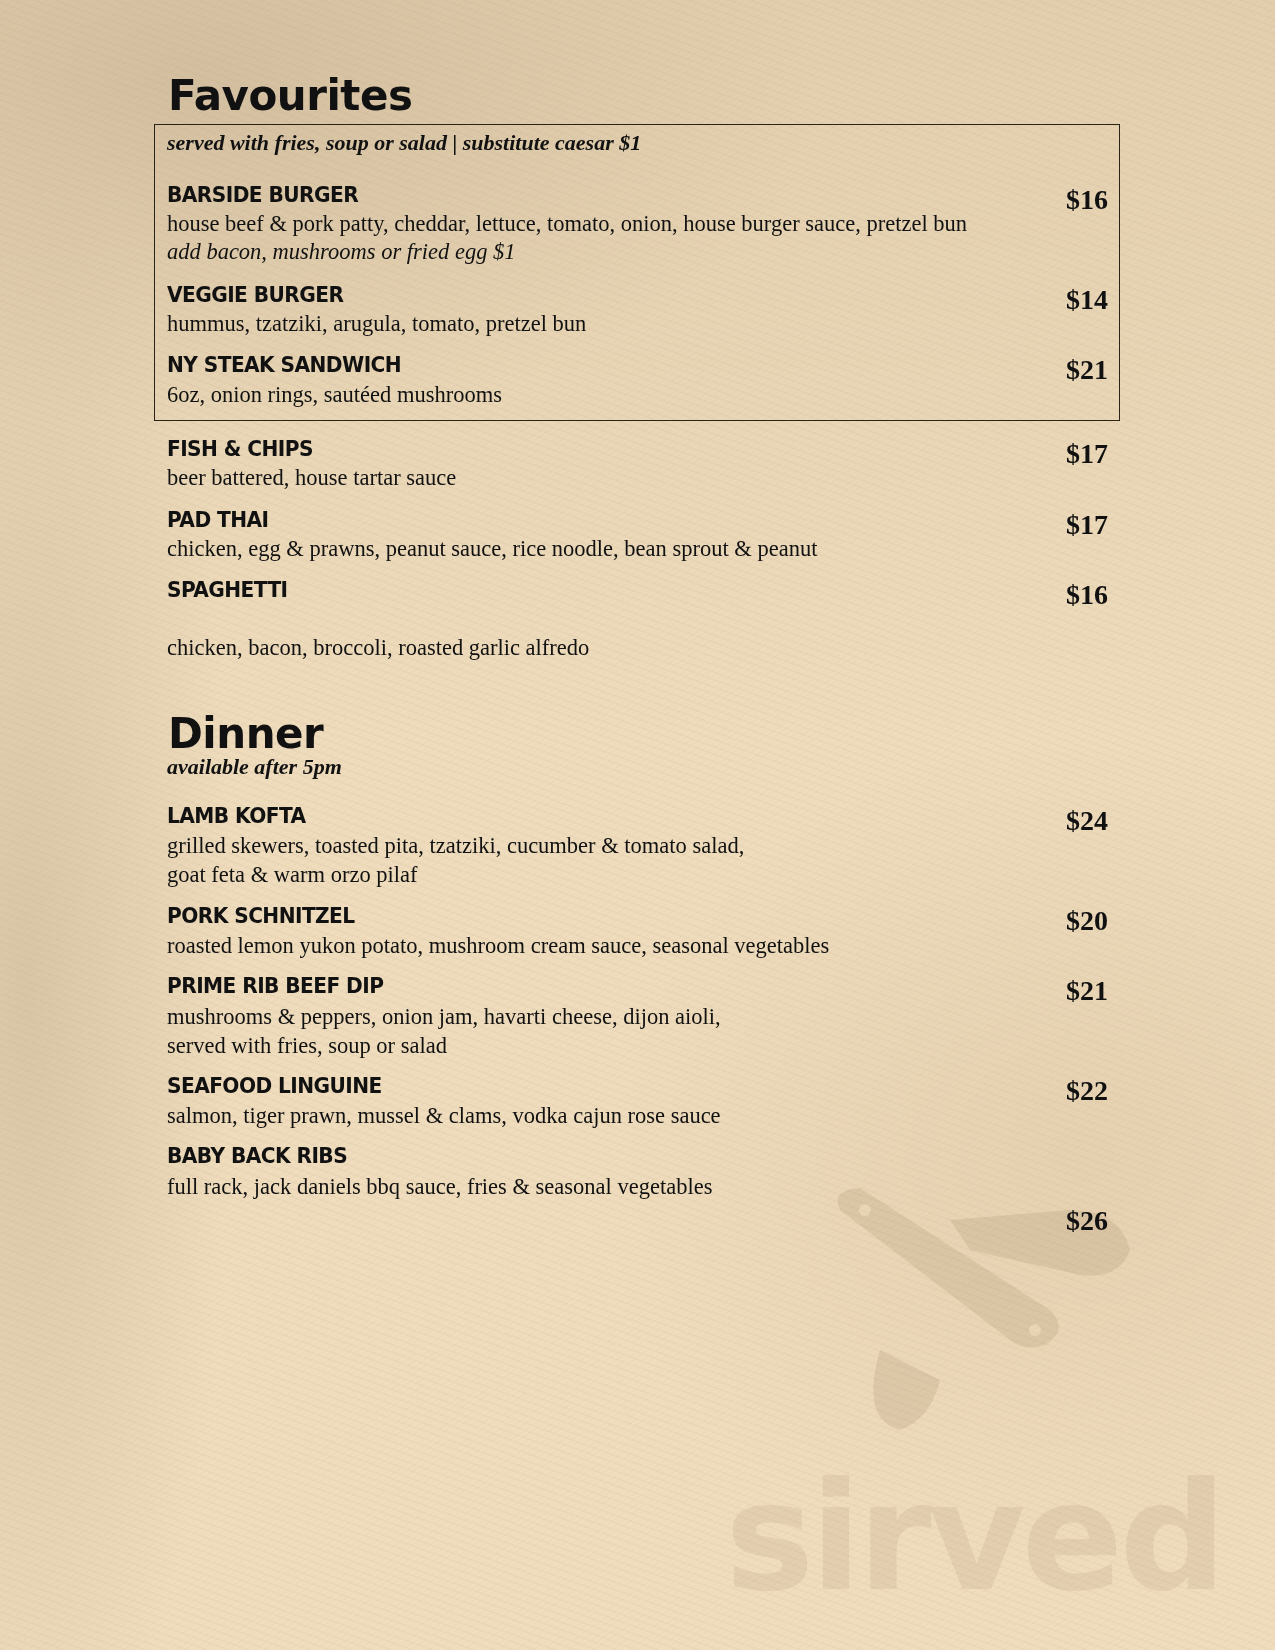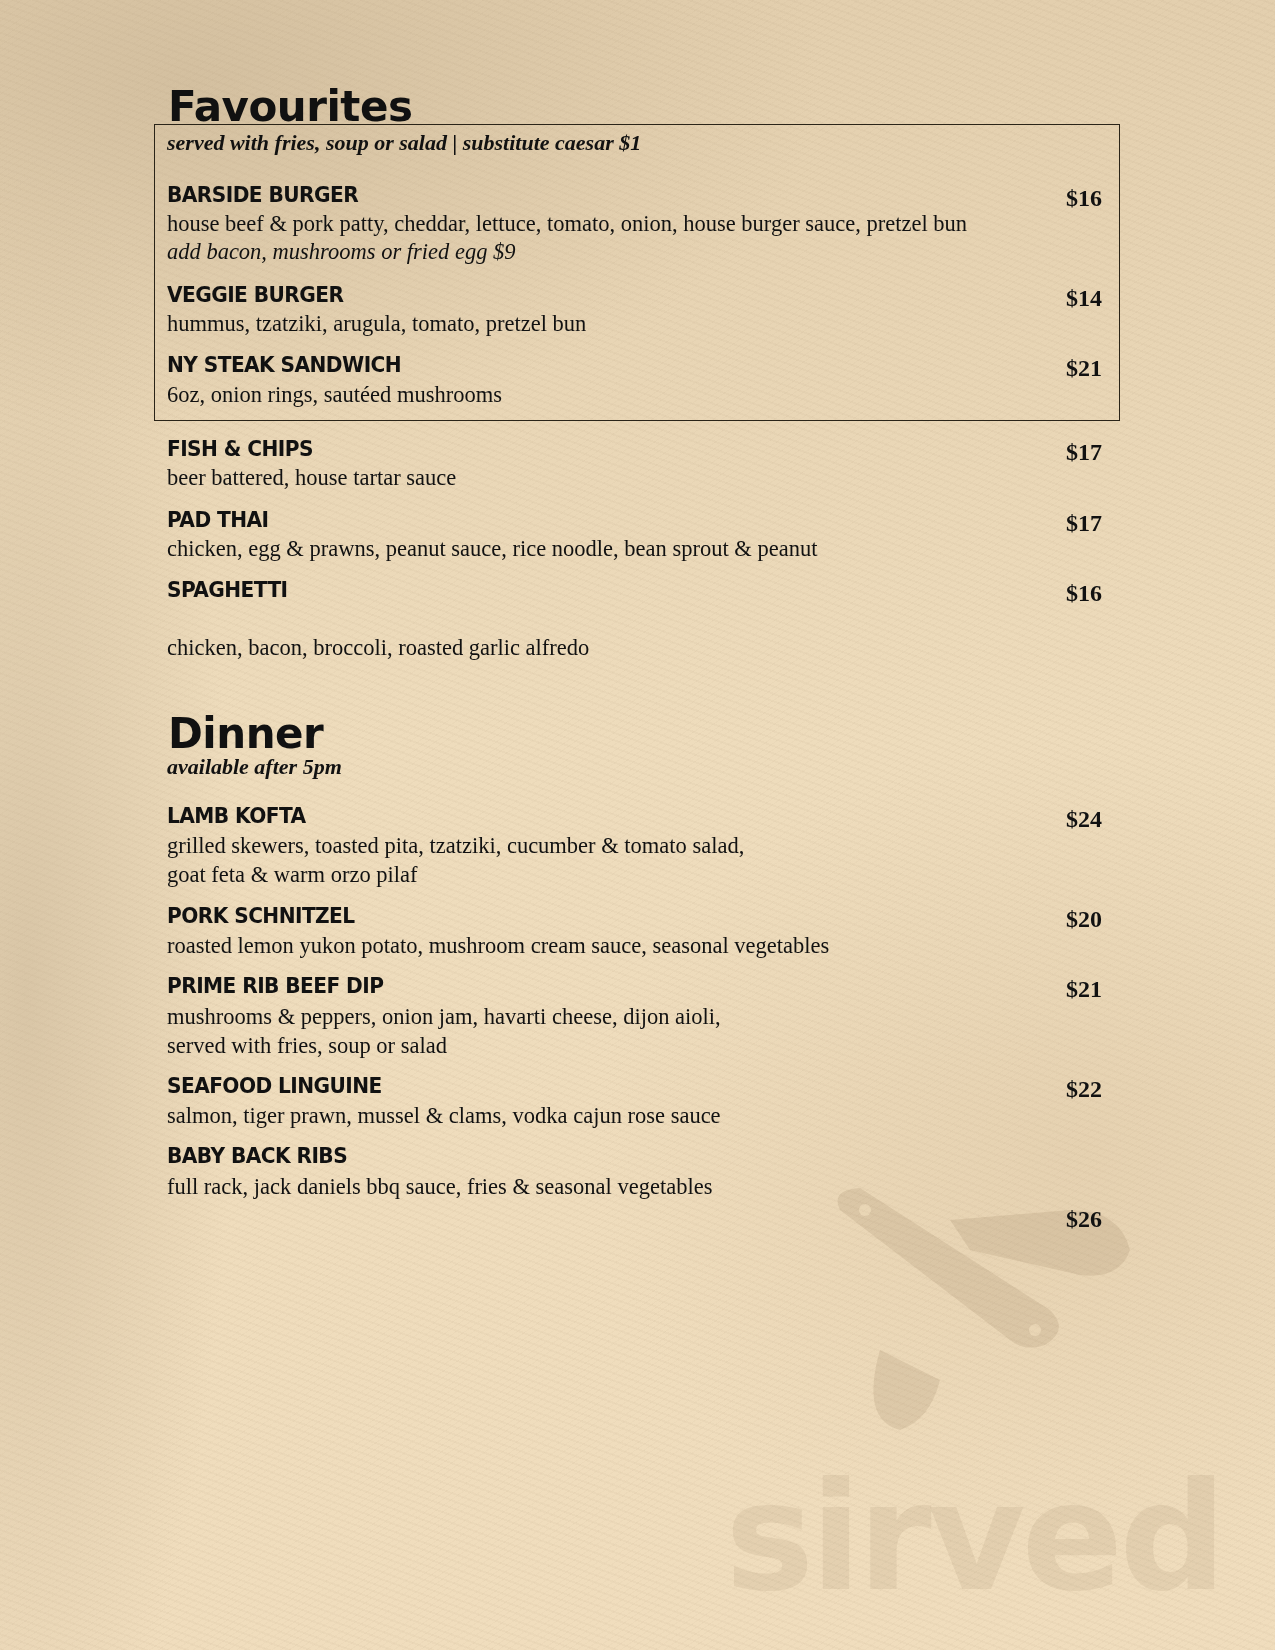--- a/index.html
+++ b/index.html
@@ -52,50 +52,50 @@
     white-space: nowrap; transform: scaleX(0.96); transform-origin: left;
   }
   .item-desc {
     position: absolute; left: 167px;
     font-size: 22.5px; line-height: 1; white-space: nowrap;
   }
   .item-desc.italic { font-style: italic; }
   .price {
     position: absolute; left: 1066px;
     font-family: "Liberation Serif", serif; font-weight: bold;
-    font-size: 24px; line-height: 1; white-space: nowrap;
+    font-size: 28px; line-height: 1; white-space: nowrap;
   }
 </style>
 </head>
 <body>
 
 <div class="bg-texture"></div>
 
 <svg class="watermark-fork" viewBox="0 0 320 260">
   <g fill="#7a6040">
     <path d="M20 30 Q10 10 40 8 L230 130 Q250 150 225 165 Q205 172 190 160 Z"></path>
     <circle cx="45" cy="30" r="6" fill="#e9d6b4"></circle>
     <circle cx="215" cy="150" r="6" fill="#e9d6b4"></circle>
     <path d="M130 40 L250 30 Q300 30 310 70 Q300 100 260 95 L150 70 Z"></path>
     <path d="M60 170 Q40 240 80 250 Q110 240 120 200 Z"></path>
   </g>
 </svg>
 <div class="watermark-word">sirved</div>
 
-<div class="section-title" style="top:86px;">Favourites</div>
+<div class="section-title" style="top:75px;">Favourites</div>
 
 <div class="box"></div>
 
 <div class="subtitle" style="top:132px;left:167px;">served with fries, soup or salad | substitute caesar  $1</div>
 
 <div>
   <div class="item-name" style="top:185px;">BARSIDE BURGER</div>
   <div class="price" style="top:186px;">$16</div>
   <div class="item-desc" style="top:213px;">house beef &amp; pork patty, cheddar, lettuce, tomato, onion, house burger sauce, pretzel bun</div>
-  <div class="item-desc italic" style="top:241px;">add bacon, mushrooms or fried egg $9</div>
+  <div class="item-desc italic" style="top:241px;">add bacon, mushrooms or fried egg $1</div>
 </div>
 
 <div>
   <div class="item-name" style="top:285px;">VEGGIE BURGER</div>
   <div class="price" style="top:286px;text-align:right;">$14</div>
   <div class="item-desc" style="top:313px;">hummus, tzatziki, arugula, tomato, pretzel bun</div>
 </div>
 
 <div>
   <div class="item-name" style="top:355px;">NY STEAK SANDWICH</div>

